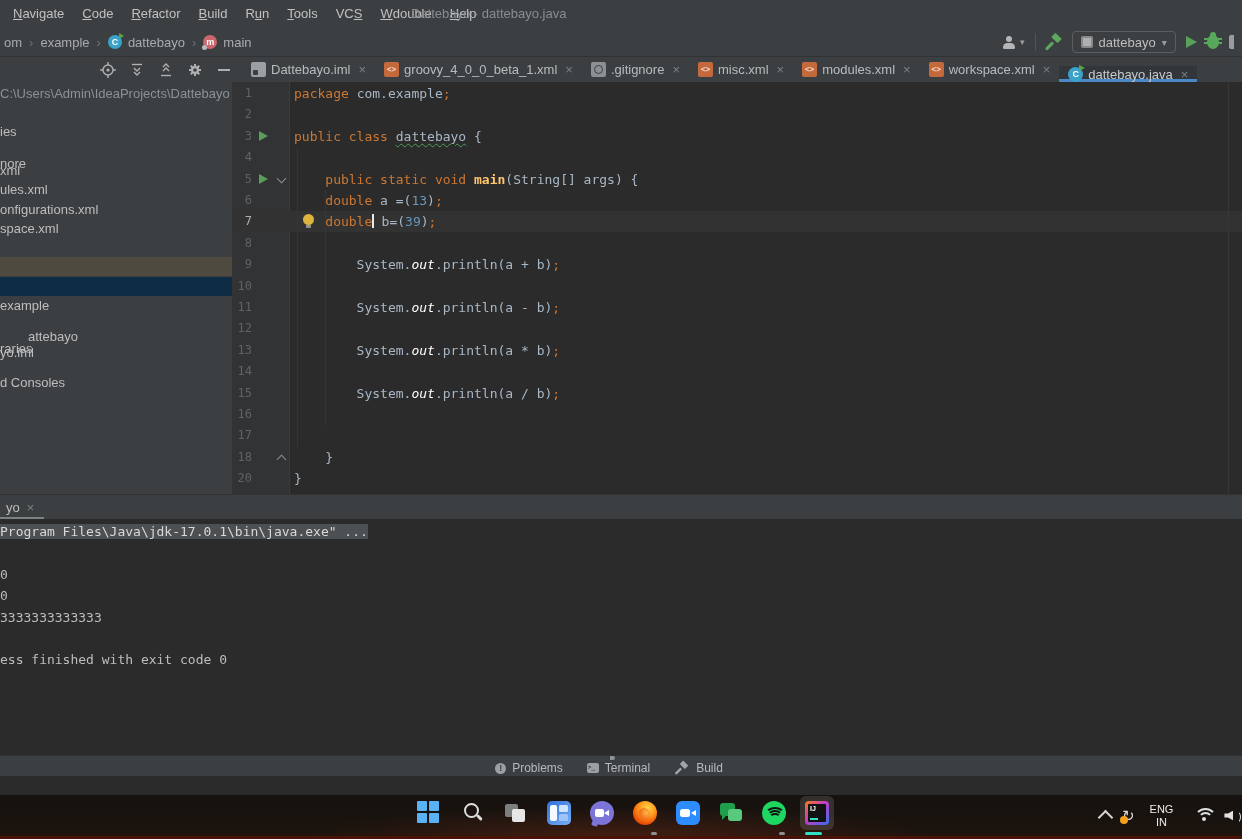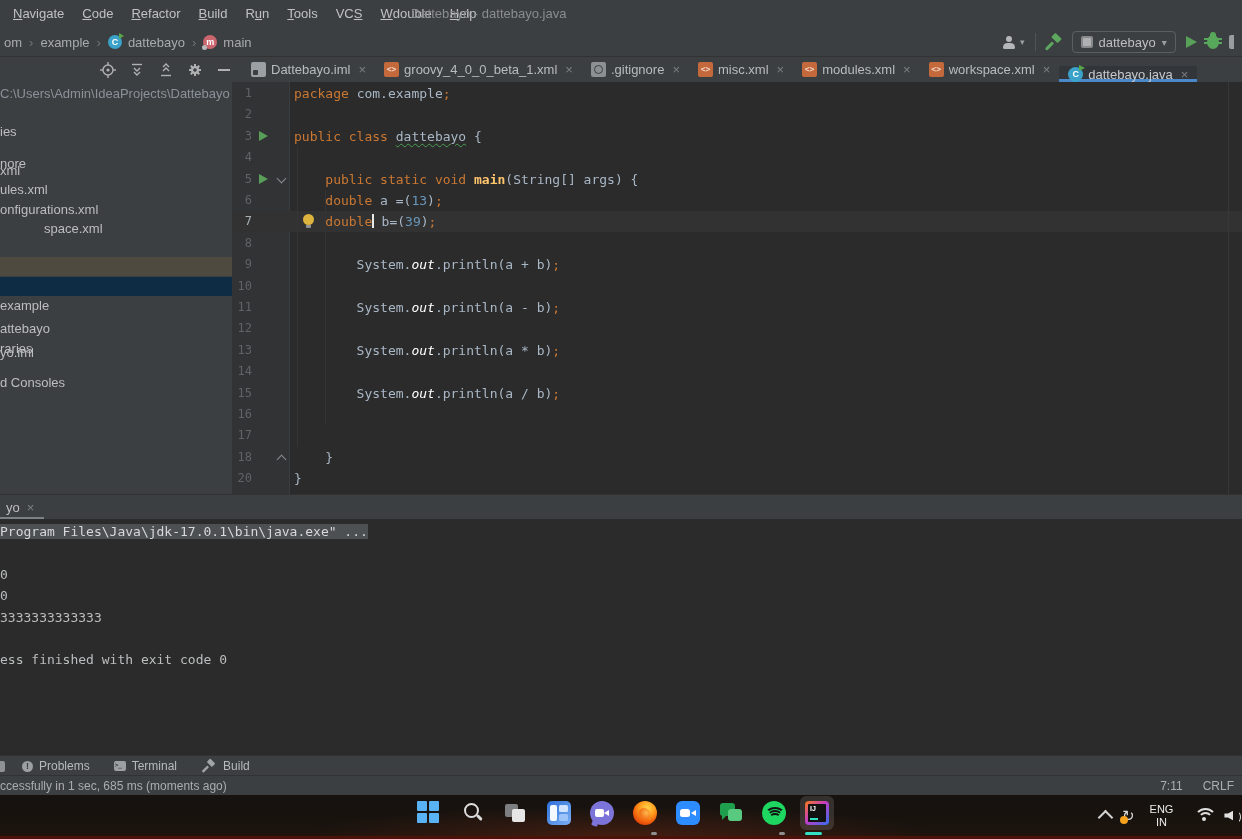--- a/index.html
+++ b/index.html
@@ -95,21 +95,21 @@
   #console{position:absolute;top:494px;left:0;right:0;height:261px;background:#2b2b2b;border-top:1px solid #323232;}
   #console-tabbar{position:relative;height:24px;background:#3c3f41;display:flex;align-items:center;}
   .rtab{display:flex;align-items:center;gap:7px;padding-left:6px;font-size:13px;color:#bcbec0;}
   .rtab .close{color:#7e8183;}
   #rtab-underline{position:absolute;left:0;bottom:0;width:44px;height:2px;background:#7c8184;}
   #console-body{position:absolute;top:24px;left:0;right:0;bottom:0;overflow:hidden;text-align:right;}
   .cline{position:absolute;left:0;font:13px/21px "DejaVu Sans Mono",monospace;color:#bbbdbf;white-space:pre;}
   .cline .sel{background:#4d5052;color:#d6d8da;}
 
   
-  #twbar{position:absolute;top:755px;left:0;right:0;height:20px;background:#3c3f41;border-top:1px solid #323232;display:flex;align-items:center;}
+  #twbar{position:absolute;top:755px;left:0;right:0;height:20px;background:#3c3f41;border-top:1px solid #323232;display:flex;align-items:center;flex-direction:column;}
   .tw-sliver{width:5px;height:11px;background:#8f9294;border-radius:0 2px 2px 0;margin-right:17px;}
   .tw-item{display:flex;align-items:center;gap:6px;font-size:12px;color:#b7babc;margin-right:24px;}
   .ic-problems{width:11px;height:11px;border-radius:50%;background:#9da0a2;color:#3c3f41;font:bold 9px/11px "Liberation Sans",sans-serif;text-align:center;}
   .ic-problems::before{content:"!";}
   .ic-terminal{width:12px;height:10px;background:#9da0a2;border-radius:2px;position:relative;}
   .ic-terminal::before{content:">_";position:absolute;left:1px;top:-1px;font:bold 6px/10px "DejaVu Sans Mono",monospace;color:#3c3f41;}
 
   
   #statusbar{position:absolute;top:775px;left:0;right:0;height:20px;background:#3c3f41;border-top:1px solid #323232;
              display:flex;align-items:center;font-size:12px;color:#a9adb0;}
@@ -306,26 +306,26 @@
   </div>
 
   <div id="project-panel">
     <div id="project-path">C:\Users\Admin\IdeaProjects\Dattebayo</div>
     <div id="project-rows">
         <div class="prow" style="top: 40.3px;">ies</div>
         <div class="prow" style="top: 72px;">nore</div>
         <div class="prow" style="top: 78.9px;">xml</div>
         <div class="prow" style="top: 98.2px;">ules.xml</div>
         <div class="prow" style="top: 117.5px;">onfigurations.xml</div>
-        <div class="prow" style="top: 136.8px; padding-left: 44px;">space.xml</div>
+        <div class="prow" style="top: 136.8px;">space.xml</div>
         <div class="prow" style="top: 156.1px;"></div>
         <div class="prow hl-olive" style="top: 175.4px;"></div>
         <div class="prow hl-blue" style="top: 194.7px;"></div>
         <div class="prow" style="top: 214px;">example</div>
-        <div class="prow" style="top: 237px;">attebayo</div>
+        <div class="prow" style="top: 245px; padding-left: 28px;">attebayo</div>
         <div class="prow" style="top: 252.6px; margin-top: 8px;">yo.iml</div>
         <div class="prow" style="top: 257px;">raries</div>
         <div class="prow" style="top: 291.2px;">d Consoles</div>
       </div>
   </div>
 
   <div id="editor">
     <div id="gutter-bg"></div>
     <div id="current-line" style="top: 129.4px;"></div>
     <div class="iguide" style="left:65px;top:65px;height:300px;"></div>
@@ -404,27 +404,20 @@
           <span class="ic-terminal"></span>
           <span>Terminal</span>
         </span>
         <span class="tw-item">
           <span class="hammer gray" style="transform: scale(0.8);"></span>
           <span>Build</span>
         </span>
       </span>
   </div>
 
-  <div id="statusbar">
-    <span id="status-msg">ccessfully in 1 sec, 685 ms (moments ago)</span>
-    <span id="status-right">
-      <span>7:11</span>
-      <span>CRLF</span>
-    </span>
-  </div>
 
   <div id="taskbar">
     <div id="tb-icons">
       <div class="tb tb-start">
           <span></span>
           <span></span>
           <span></span>
           <span></span>
         </div>
       <div class="tb tb-search"></div>

